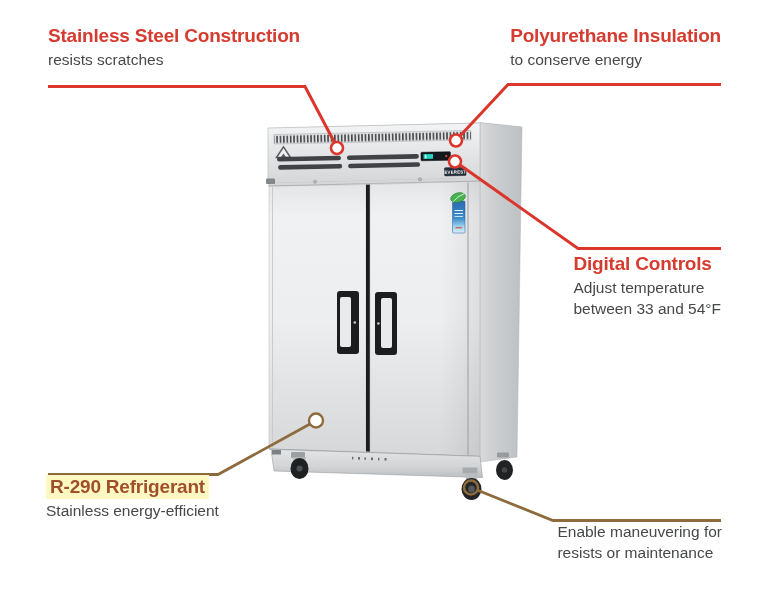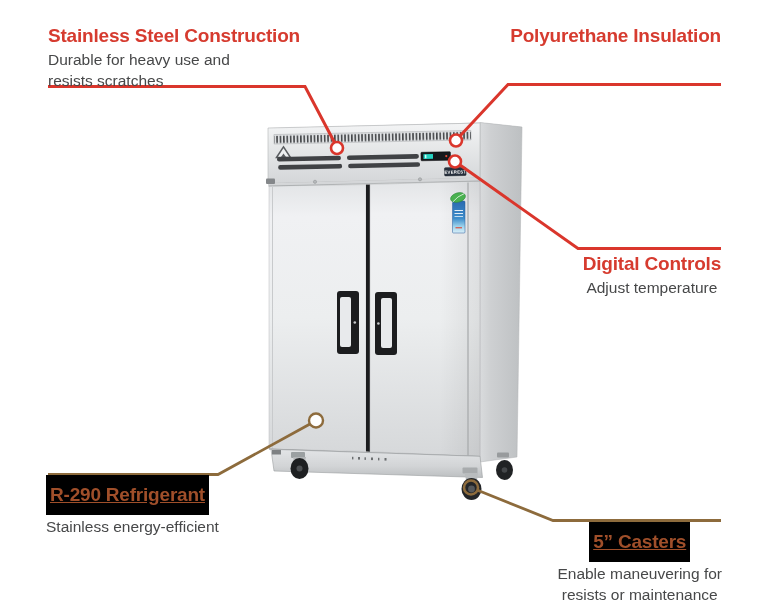--- a/index.html
+++ b/index.html
@@ -20,24 +20,24 @@
     margin:0 0 2px 0;
     white-space:nowrap;
   }
   .callout .body-line{
     font-size:15.5px;
     line-height:20.5px;
     color:#474849;
     white-space:nowrap;
   }
   .align-left{text-align:left;}
-  .align-right{text-align:center;}
+  .align-right{text-align:left;}
   .title.red{color:#d63b2f;}
   .title.brown{color:#a04f2a;}
-  .hl{background:#000000;padding:8px 4px;display:inline-block;text-decoration:underline;}
+  .hl{background:#fef9c3;padding:0 4px;display:inline-block;}
   #callout-stainless{left:48px;top:24px;}
   #callout-insulation{right:49px;top:24px;}
   #callout-controls{right:49px;top:252px;}
   #callout-refrigerant{left:46px;top:475px;}
   #callout-casters{right:48px;top:522px;}
 </style>
 </head>
 <body>
 
 <div class="canvas">
@@ -193,37 +193,37 @@
       <circle cx="337" cy="148" r="6" fill="#ffffff" stroke="#da362c" stroke-width="2.6"></circle>
       <circle cx="456" cy="140.5" r="6" fill="#ffffff" stroke="#da362c" stroke-width="2.6"></circle>
       <circle cx="455" cy="161.5" r="6" fill="#ffffff" stroke="#da362c" stroke-width="2.6"></circle>
       <circle cx="316" cy="420.5" r="7" fill="#fefefe" stroke="#8d6b3c" stroke-width="2.4"></circle>
       <circle cx="471" cy="487.5" r="7" fill="none" stroke="#8d6b3c" stroke-width="2.6"></circle>
     </g>
   </svg>
 
   <div class="callout align-left" id="callout-stainless">
     <div class="title red">Stainless Steel Construction</div>
-    <div class="body-line">Durable for heavy use and</div>
     <div class="body-line">resists scratches</div>
   </div>
 
   <div class="callout align-right" id="callout-insulation">
     <div class="title red">Polyurethane Insulation</div>
+    <div class="body-line">to conserve energy</div>
   </div>
 
   <div class="callout align-right" id="callout-controls">
     <div class="title red">Digital Controls</div>
     <div class="body-line">Adjust temperature</div>
+    <div class="body-line">between 33 and 54°F</div>
   </div>
 
   <div class="callout align-left" id="callout-refrigerant">
     <div class="title brown"><span class="hl">R-290 Refrigerant</span></div>
     <div class="body-line">Stainless energy-efficient</div>
   </div>
 
   <div class="callout align-right" id="callout-casters">
-    <div class="title brown"><span class="hl">5” Casters</span></div>
     <div class="body-line">Enable maneuvering for</div>
     <div class="body-line">resists or maintenance</div>
   </div>
 
 </div>
 
 </body></html>

